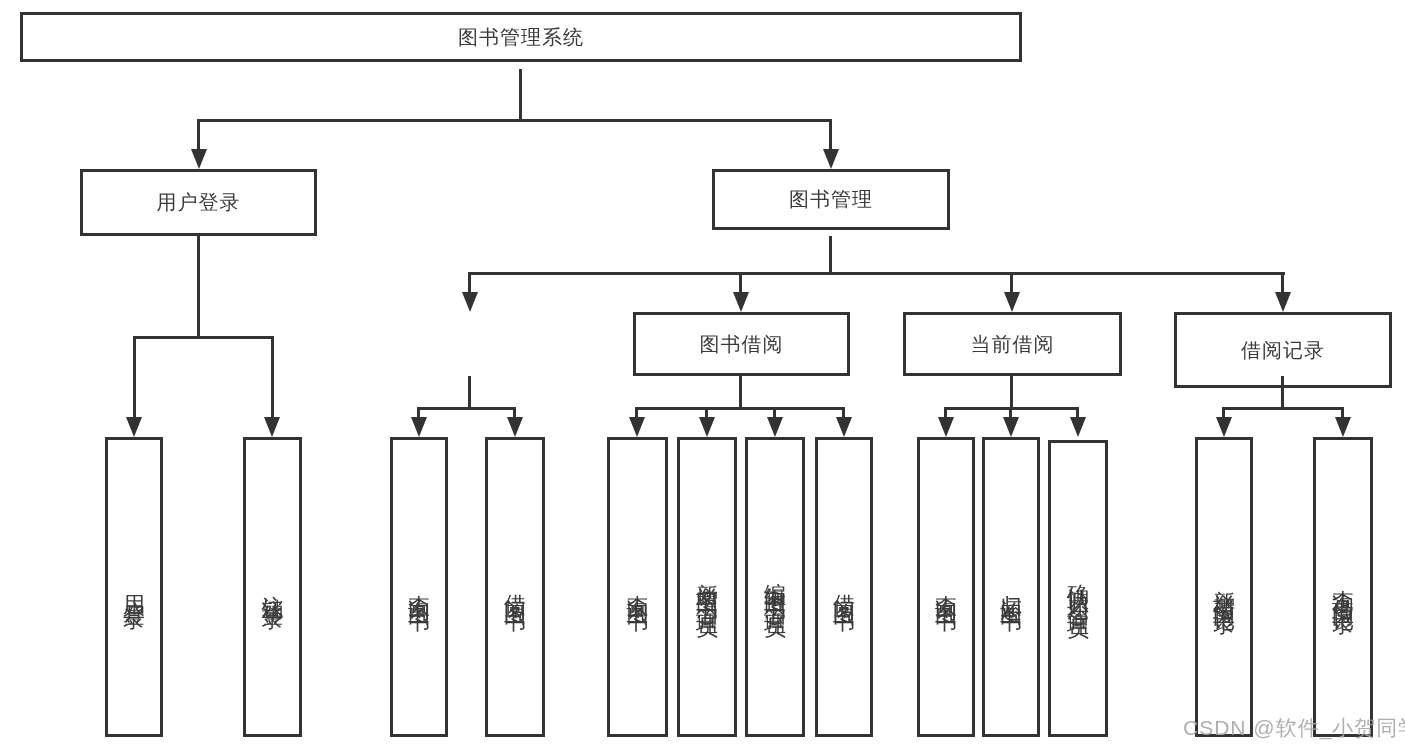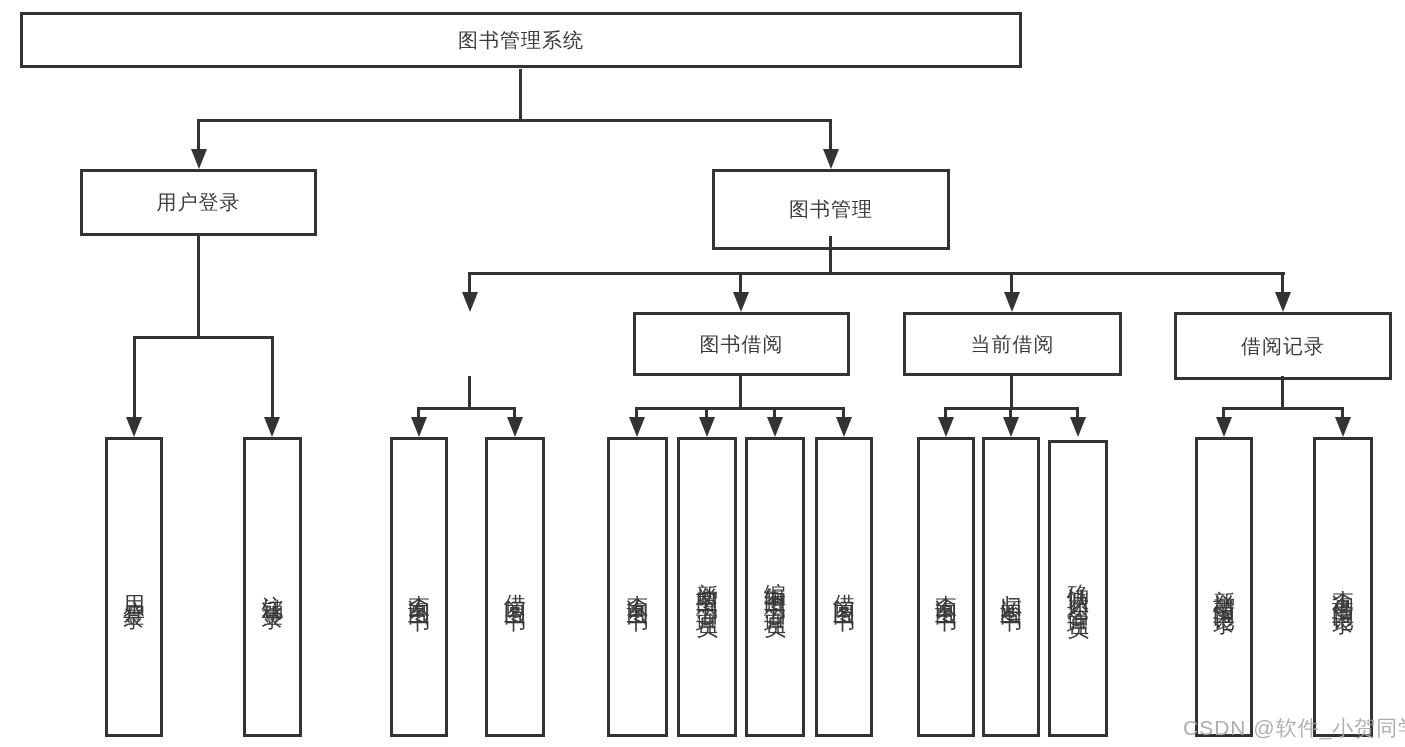--- a/index.html
+++ b/index.html
@@ -51,35 +51,35 @@
     white-space: nowrap;
     z-index: 10;
     letter-spacing: 1px;
   }
 </style>
 </head>
 <body>
 
 <div id="canvas">
 
-  <div class="box hbox" style="left:20px; top:12px; width:1002px; height:56px;">
+  <div class="box hbox" style="left:20px; top:12px; width:1002px; height:50px;">
     <span>图书管理系统</span>
   </div>
 
   <div class="vline" style="left:519px; top:69px;  height:50px;"></div>
   <div class="hline" style="left:198px; top:119px; width:634px;"></div>
   <div class="vline" style="left:197px; top:119px; height:30px;"></div>
   <div class="arrow" style="left:191px; top:149px;"></div>
   <div class="vline" style="left:829px; top:119px; height:30px;"></div>
   <div class="arrow" style="left:823px; top:149px;"></div>
 
   <div class="box hbox" style="left:80px; top:169px; width:237px; height:67px;">
     <span>用户登录</span>
   </div>
-  <div class="box hbox" style="left:712px; top:169px; width:238px; height:81px;">
+  <div class="box hbox" style="left:712px; top:169px; width:238px; height:61px;">
     <span>图书管理</span>
   </div>
 
   <div class="vline" style="left:197px; top:236px; height:100px;"></div>
   <div class="hline" style="left:133px; top:336px; width:141px;"></div>
   <div class="vline" style="left:133px; top:336px; height:83px;"></div>
   <div class="arrow" style="left:126px; top:417px;"></div>
   <div class="vline" style="left:271px; top:336px; height:83px;"></div>
   <div class="arrow" style="left:264px; top:417px;"></div>
 
@@ -93,21 +93,21 @@
   <div class="arrow" style="left:1004px; top:292px;"></div>
   <div class="vline" style="left:1281px; top:272px; height:20px;"></div>
   <div class="arrow" style="left:1275px; top:292px;"></div>
 
   <div class="box hbox" style="left:903px; top:312px; width:219px; height:64px;">
     <span>当前借阅</span>
   </div>
   <div class="box hbox" style="left:633px; top:312px; width:217px; height:64px;">
     <span>图书借阅</span>
   </div>
-  <div class="box hbox" style="left:1174px; top:312px; width:218px; height:68px;">
+  <div class="box hbox" style="left:1174px; top:312px; width:218px; height:76px;">
     <span>借阅记录</span>
   </div>
 
   <div class="vline" style="left:468px; top:376px; height:31px;"></div>
   <div class="hline" style="left:417px; top:407px; width:99px;"></div>
   <div class="vline" style="left:417px; top:407px; height:12px;"></div>
   <div class="arrow" style="left:411px; top:417px;"></div>
   <div class="vline" style="left:513px; top:407px; height:12px;"></div>
   <div class="arrow" style="left:507px; top:417px;"></div>
 

